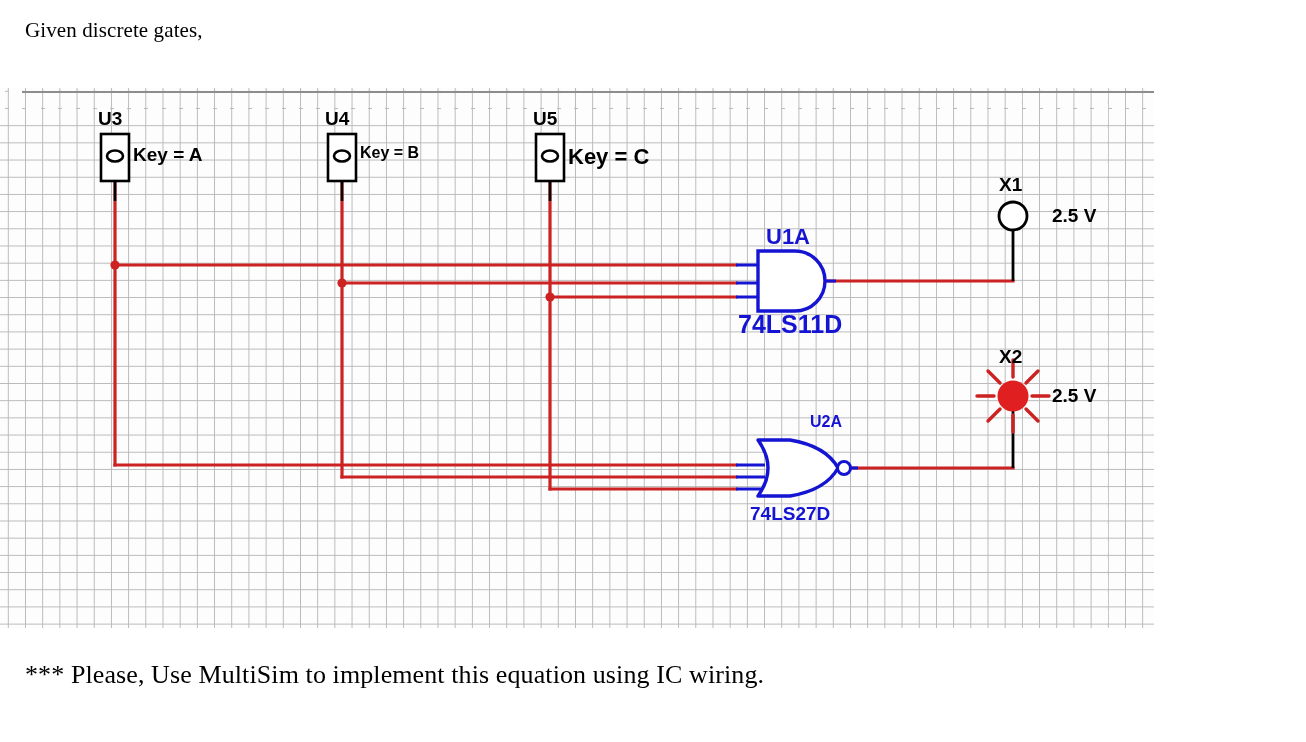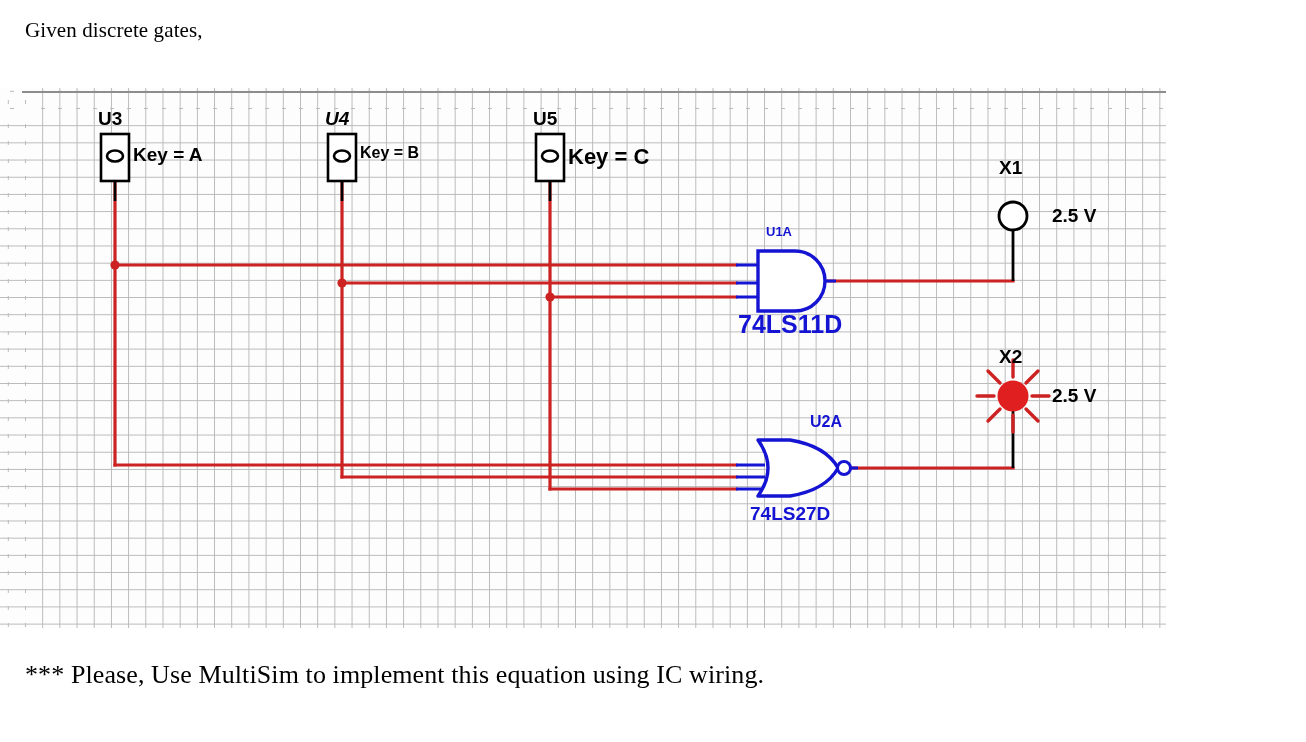--- a/index.html
+++ b/index.html
@@ -42,21 +42,20 @@
     top: 88px;
     width: 1154px;
     height: 540px;
     background-color: #fdfdfd;
     background-image:
       linear-gradient(to right, #b9b9b9 1.1px, transparent 1.1px),
       linear-gradient(to bottom, #b9b9b9 1.1px, transparent 1.1px);
     background-size: 17.2px 17.2px, 17.2px 17.2px;
     background-position: 25px 17px, 22px 20px;
     overflow: hidden;
-    padding-left: 12px;
   }
   
   #grid-mask {
     position: absolute;
     left: 0; top: 0; right: 0; bottom: 0;
     background-color: #fdfdfd;
     -webkit-mask-image:
       repeating-linear-gradient(to right, #000 0 13.2px, transparent 13.2px 17.2px),
       repeating-linear-gradient(to bottom, #000 0 13.2px, transparent 13.2px 17.2px);
     -webkit-mask-composite: source-in;
@@ -196,32 +195,32 @@
         <line x1="1026" y1="295" x2="1038" y2="283"></line>
         <line x1="1000" y1="321" x2="988" y2="333"></line>
       </g>
       <circle cx="1013" cy="308" r="15.5" fill="#e02020"></circle>
     </g>
   </svg>
 
   <div class="sch-label lbl-black" style="left:98px; top:20px; font-size:19px;">U3</div>
   <div class="sch-label lbl-black" style="left:133px; top:56px; font-size:19px;">Key = A</div>
 
-  <div class="sch-label lbl-black" style="left:325px; top:20px; font-size:19px;font-style:italic;">U4</div>
+  <div class="sch-label lbl-black" style="left:325px; top:20px; font-size:19px;">U4</div>
   <div class="sch-label lbl-black" style="left:360px; top:56px; font-size:16px;">Key = B</div>
 
   <div class="sch-label lbl-black" style="left:533px; top:20px; font-size:19px;">U5</div>
   <div class="sch-label lbl-black" style="left:568px; top:56px; font-size:22px;">Key = C</div>
 
-  <div class="sch-label lbl-blue" style="left:766px; top:136px; font-size:13px;text-align:center;">U1A</div>
+  <div class="sch-label lbl-blue" style="left:766px; top:136px; font-size:22px;text-align:center;">U1A</div>
   <div class="sch-label lbl-blue" style="left:738px; top:222px; font-size:25px;">74LS11D</div>
 
   <div class="sch-label lbl-blue" style="left:778px; top:325px; font-size:16px;margin-left:32px;">U2A</div>
   <div class="sch-label lbl-blue" style="left:750px; top:415px; font-size:19px;">74LS27D</div>
 
-  <div class="sch-label lbl-black" style="left:999px; top:69px; font-size:19px;">X1</div>
+  <div class="sch-label lbl-black" style="left:999px; top:86px; font-size:19px;">X1</div>
   <div class="sch-label lbl-black" style="left:1052px; top:117px; font-size:19px;">2.5 V</div>
 
   <div class="sch-label lbl-black" style="left:999px; top:258px; font-size:19px;text-align:right;">X2</div>
   <div class="sch-label lbl-black" style="left:1052px; top:297px; font-size:19px;">2.5 V</div>
 </div>
 
 <div class="prose" id="footer-text">*** Please, Use MultiSim to implement this equation using IC wiring.</div>
 
 </body></html>

